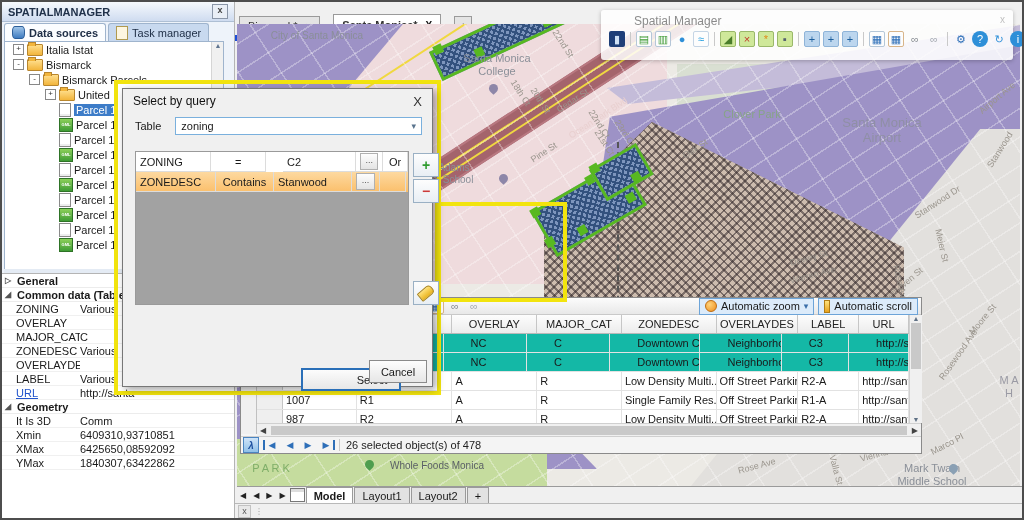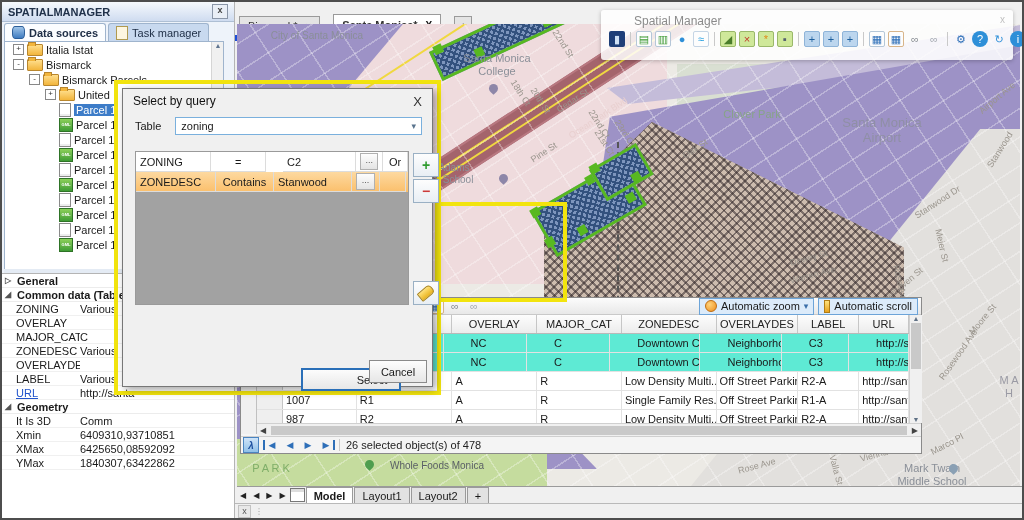--- a/index.html
+++ b/index.html
@@ -63,21 +63,21 @@
   #bt-sidetab{position:absolute;left:0;top:0;width:16px;height:136px;background:#f0f0f0;border-right:1px solid #c0c0c0;display:flex;align-items:flex-start;justify-content:center;padding-top:38px;box-sizing:border-box;}
   #bt-sidetab span{writing-mode:vertical-rl;transform:rotate(180deg);font-size:10px;color:#333;}
   #bt-toolbar{position:absolute;left:16px;top:0;width:664px;height:17px;display:flex;align-items:center;gap:3px;background:linear-gradient(#fcfcfc,#e8e8e8);border-bottom:1px solid #c9c9c9;padding:0 3px;box-sizing:border-box;}
   .auto-btn{display:flex;align-items:center;gap:4px;height:15px;padding:0 5px;border:1px solid #6da4d8;background:#dcebfa;font-size:11px;color:#1a1a1a;}
   .azoom-ico{width:10px;height:10px;border-radius:50%;background:radial-gradient(circle at 35% 35%,#ffd27a,#ee8f1e);border:1px solid #c06c10;}
   .ascroll-ico{width:4px;height:11px;background:linear-gradient(#ffe27a,#e8a21e);border:1px solid #b07c14;}
   #bt-grid{position:absolute;left:16px;top:17px;width:652px;height:108px;background:#fff;overflow:hidden;}
   .bt-hrow{display:flex;height:18px;background:linear-gradient(#fdfdfd,#ececec);border-bottom:1px solid #b9b9b9;}
   .bt-hcell{border-right:1px solid #c6c6c6;display:flex;align-items:center;justify-content:center;font-size:11px;color:#222;box-sizing:border-box;overflow:hidden;white-space:nowrap;}
   .bt-row{display:flex;height:18px;border-bottom:1px solid #e2e2e2;background:#fff;}
-  .bt-row.sel{background:#5eead4;gap:24px;}
+  .bt-row.sel{background:#14b8a6;gap:24px;}
   .bt-cell{border-right:1px solid #e2e2e2;display:flex;align-items:center;padding:0 3px;font-size:11px;box-sizing:border-box;overflow:hidden;white-space:nowrap;}
   .bt-cell.rowhdr{background:#efefef;border-right:1px solid #c6c6c6;}
   .bt-row.sel .bt-cell.rowhdr{background:#dbe6f2;}
   #bt-vscroll{position:absolute;left:668px;top:17px;width:12px;height:108px;background:#f0f0f0;border-left:1px solid #d0d0d0;font-size:7px;color:#5f7185;text-align:center;}
   #bt-vscroll .thumb{background:#c9c9c9;height:46px;margin:1px;}
   #bt-hscroll{position:absolute;left:16px;top:125px;width:664px;height:13px;background:#f0f0f0;border-top:1px solid #d0d0d0;display:flex;align-items:center;font-size:8px;color:#444;}
   #bt-hscroll .thumb{flex:1;background:#c9c9c9;height:9px;margin:0 2px;}
   #bt-nav{position:absolute;left:0;top:138px;width:680px;height:17px;background:#f4f4f4;display:flex;align-items:center;gap:4px;padding:0 2px;box-sizing:border-box;border-top:1px solid #cfcfcf;}
   #sm-logo{width:14px;height:14px;background:linear-gradient(#cfe4f8,#8fc0e8);border:1px solid #4a84c0;color:#1d4f9e;font-weight:bold;font-size:10px;display:flex;align-items:center;justify-content:center;font-style:italic;}
   .nav-arrow{color:#2e6fb8;font-size:9px;width:14px;text-align:center;}

